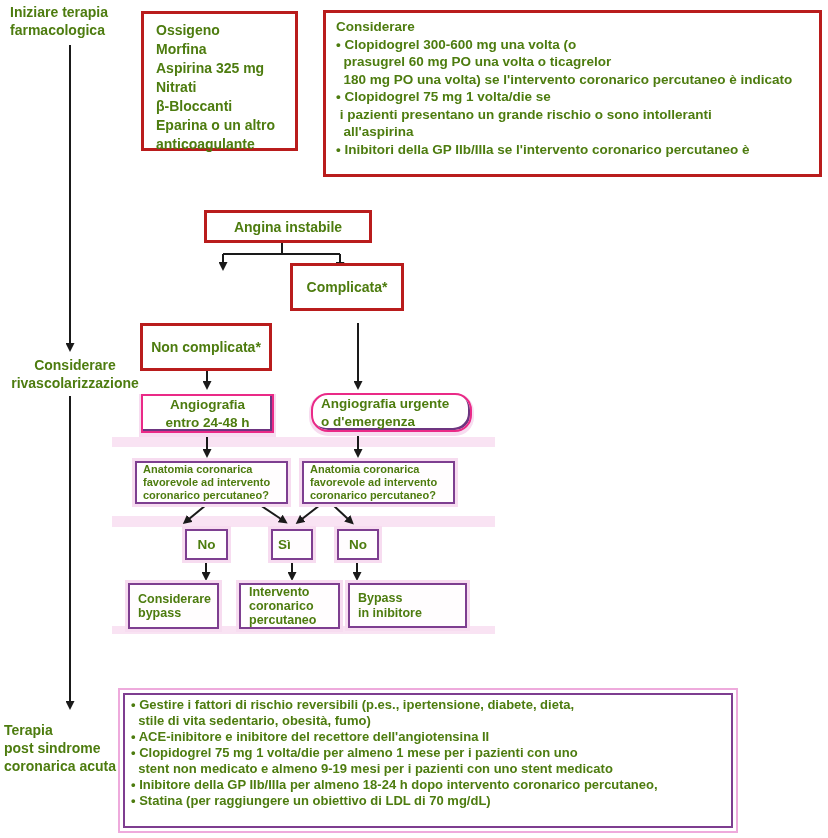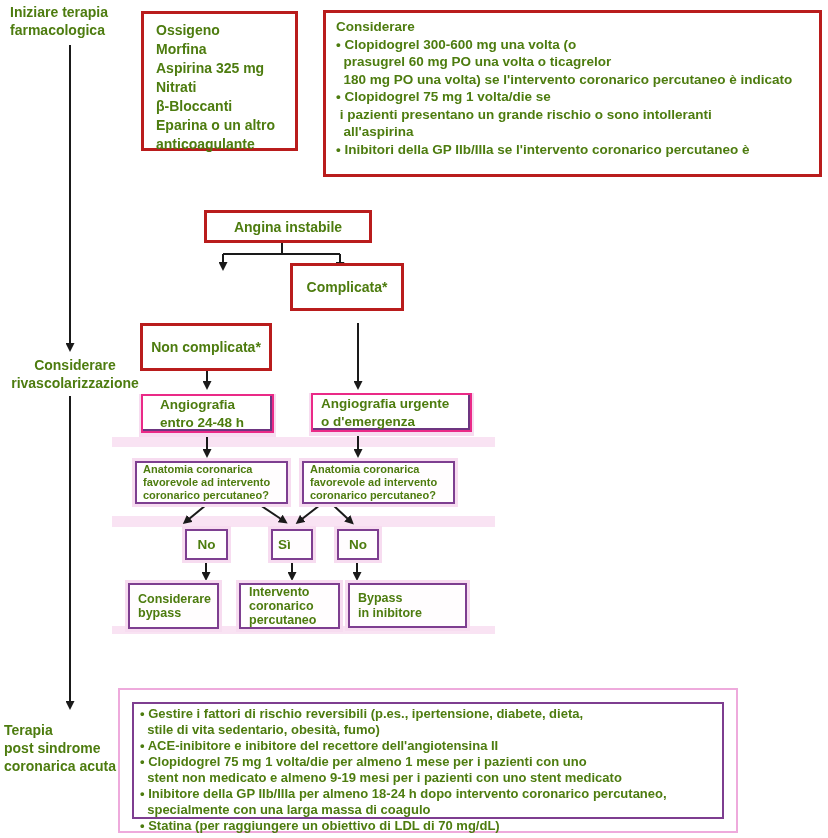--- a/index.html
+++ b/index.html
@@ -8,21 +8,21 @@
     font-family:"Liberation Sans","DejaVu Sans",sans-serif;
     font-weight:600;color:#4d7c0f;
   }
   .stripe{position:absolute;background:#f9e3f3;z-index:1;}
   svg.arrows{position:absolute;left:0;top:0;z-index:2;}
   .box{position:absolute;box-sizing:border-box;background:#ffffff;z-index:3;}
   .pink{border:3px solid #b91c1c;}
   .angio{border:2px solid #ea2a87;
          box-shadow:inset -2px -2px 0 0 #6d3580, 0 2px 0 2px #f7dcf0;}
   .purple{border:2px solid #7e3e90;box-shadow:0 0 0 3px #f7dcf0;background:#fffdfe;}
-  .dbl-outer{border:2px solid #eeaadc;padding:12px;background:#ffffff;}
+  .dbl-outer{border:2px solid #eeaadc;padding:3px;background:#ffffff;}
   .dbl-inner{border:2px solid #7e3e90;background:#ffffff;width:100%;height:100%;
              box-sizing:border-box;padding:2px 6px;}
   .center{display:flex;align-items:center;justify-content:center;text-align:center;}
   .vcenter{display:flex;flex-direction:column;justify-content:center;}
   .line{white-space:pre;}
   .fs14{font-size:14px;line-height:18px;}
   .fs135{font-size:13.5px;line-height:17.5px;}
   .fs13{font-size:13px;line-height:16px;}
   .fs125{font-size:12.5px;line-height:14.5px;}
   .fs11{font-size:11px;line-height:13px;}
@@ -106,26 +106,26 @@
   </div>
 
   <div class="box pink center fs14" style="left:140px;top:275px;width:132px;height:48px;margin-top:48px;">
     <span class="line">Non complicata*</span>
   </div>
 
   <div class="box pink center fs14" style="left:290px;top:263px;width:114px;height:48px;">
     <span class="line">Complicata*</span>
   </div>
 
-  <div class="box angio vcenter fs135" style="left:141px;top:394px;width:133px;height:39px;padding-left:17px;">
+  <div class="box angio vcenter fs135" style="left:141px;top:394px;width:133px;height:39px;padding-left:0;align-items:center;">
     <div class="line">Angiografia</div>
     <div class="line">entro 24-48 h</div>
   </div>
 
-  <div class="box angio vcenter fs135" style="left:311px;top:393px;width:161px;height:39px;padding-left:8px;">
+  <div class="box angio vcenter fs135" style="left:311px;top:393px;width:161px;height:39px;padding-left:8px;border-radius:17px;">
     <div class="line">Angiografia urgente</div>
     <div class="line">o d'emergenza</div>
   </div>
 
   <div class="box purple vcenter fs11" style="left:135px;top:461px;width:153px;height:43px;padding-left:6px;">
     <div class="line">Anatomia coronarica</div>
     <div class="line">favorevole ad intervento</div>
     <div class="line">coronarico percutaneo?</div>
   </div>
 
@@ -164,18 +164,17 @@
   </div>
 
   <div class="box dbl-outer" style="left:118px;top:688px;width:620px;height:145px;">
     <div class="dbl-inner fs13">
       <div class="line">• Gestire i fattori di rischio reversibili (p.es., ipertensione, diabete, dieta,</div>
       <div class="line">  stile di vita sedentario, obesità, fumo)</div>
       <div class="line">• ACE-inibitore e inibitore del recettore dell'angiotensina II</div>
       <div class="line">• Clopidogrel 75 mg 1 volta/die per almeno 1 mese per i pazienti con uno</div>
       <div class="line">  stent non medicato e almeno 9-19 mesi per i pazienti con uno stent medicato</div>
       <div class="line">• Inibitore della GP IIb/IIIa per almeno 18-24 h dopo intervento coronarico percutaneo,</div>
-      <div class="line">  specialmente con una larga massa di coagulo</div>
       <div class="line">• Statina (per raggiungere un obiettivo di LDL di 70 mg/dL)</div>
     </div>
   </div>
 
 </div>
 
 </body></html>

